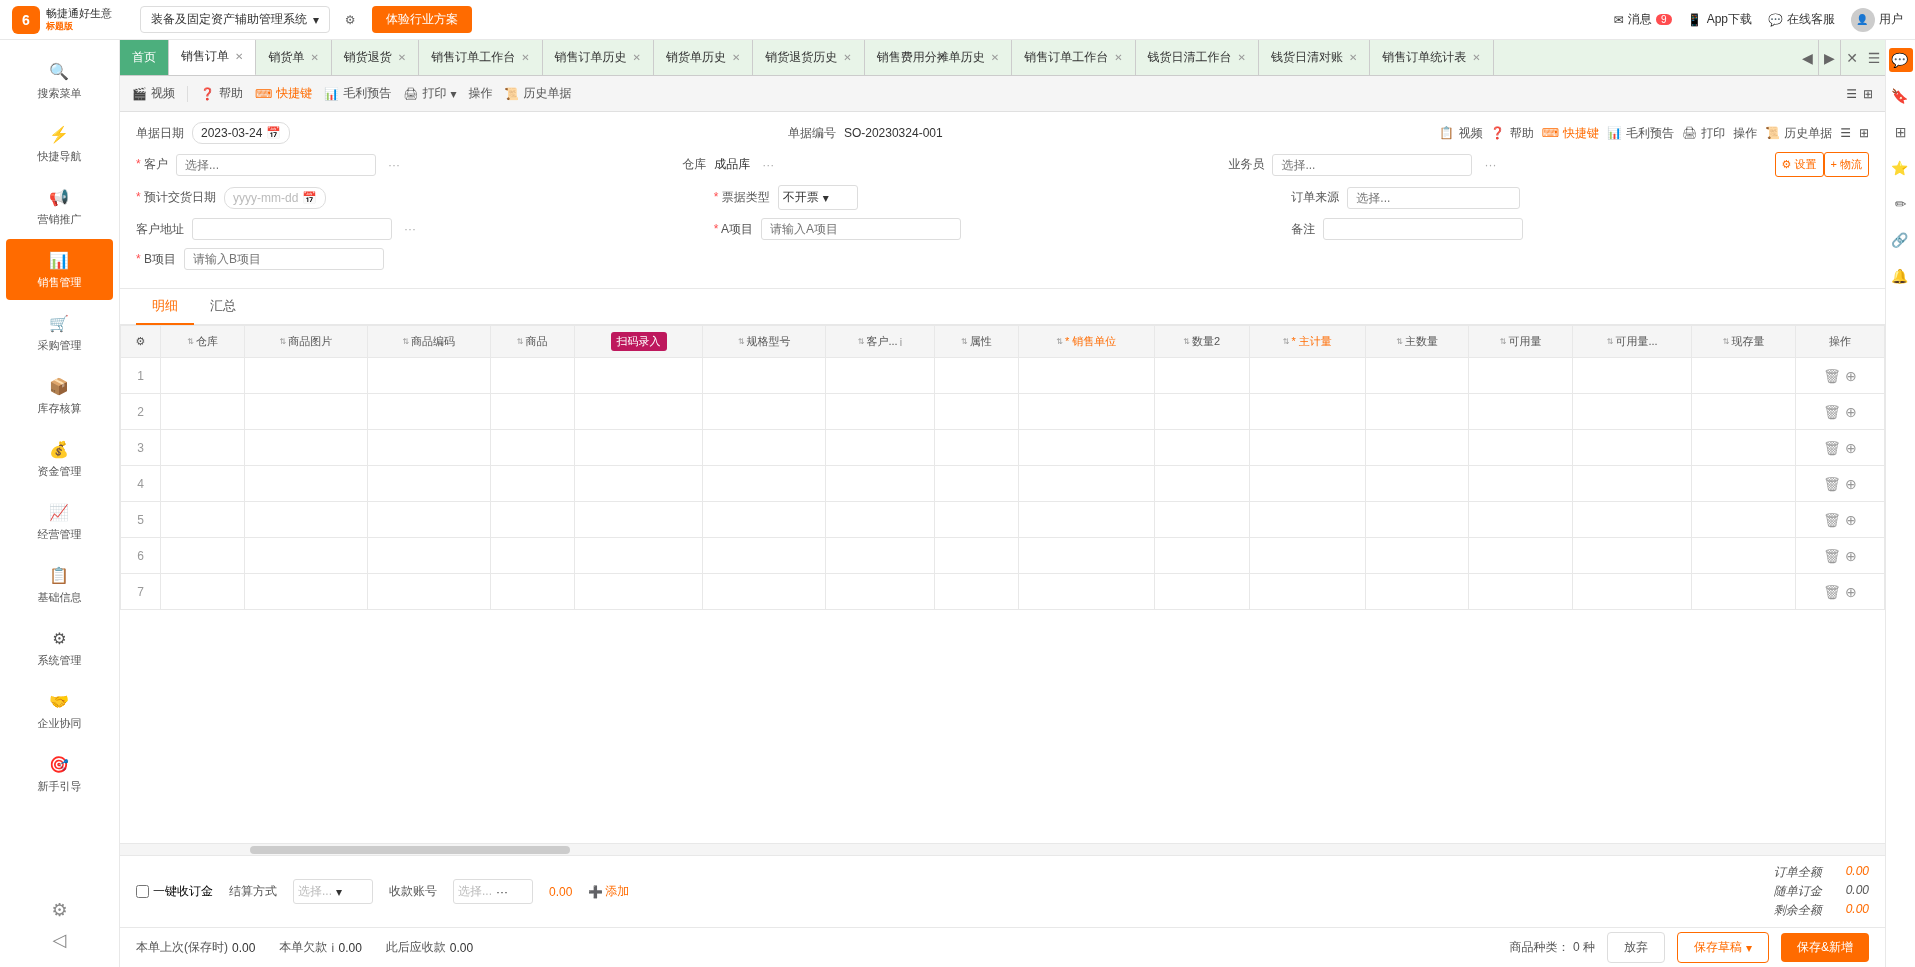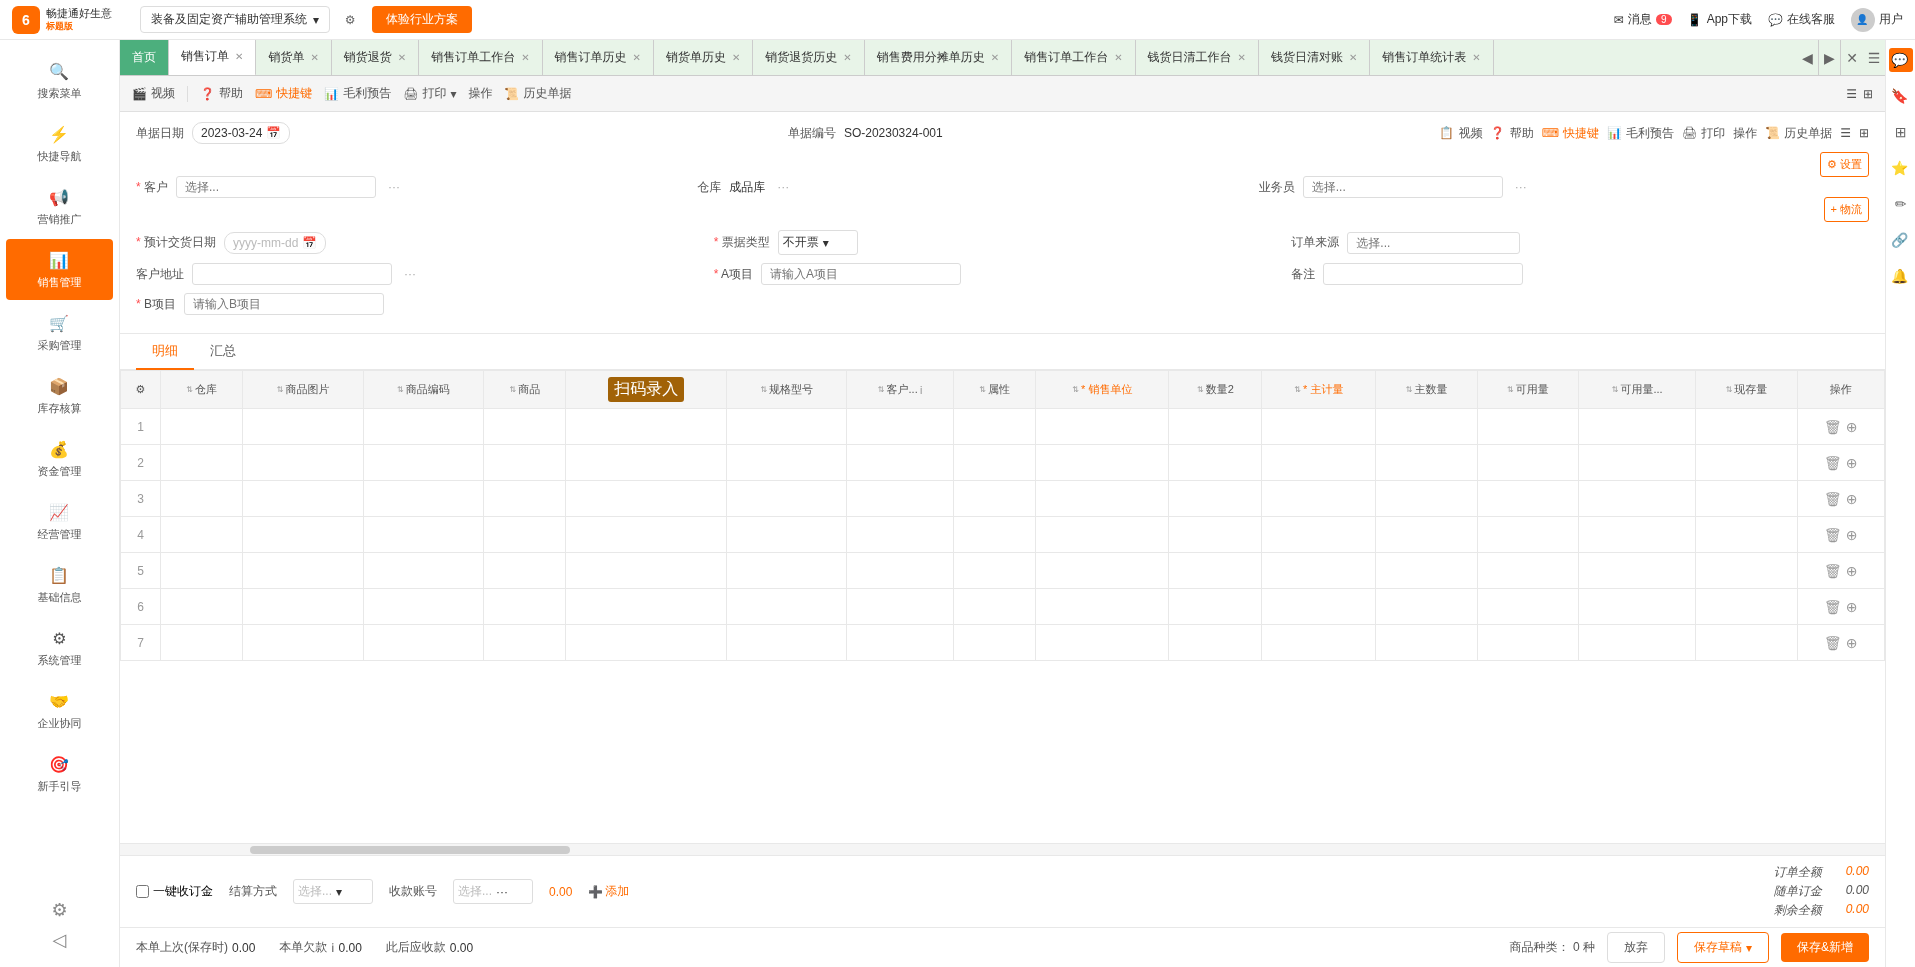--- a/index.html
+++ b/index.html
@@ -345,26 +345,26 @@
     .data-table td {
       border: 1px solid #e8e8e8;
       padding: 6px 8px;
       text-align: center;
       color: #333;
       min-width: 40px;
       height: 36px;
     }
     .data-table td.row-num { color: #999; width: 30px; }
     .scan-btn {
-      background: #a16207;
+      background: #be185d;
       color: #fff;
       border: none;
       border-radius: 3px;
       padding: 2px 6px;
-      font-size: 16px;
+      font-size: 11px;
       cursor: pointer;
       white-space: nowrap;
     }
     .th-sort {
       display: flex;
       align-items: center;
       justify-content: center;
       gap: 2px;
     }
     .sort-icon { font-size: 8px; color: #999; }
@@ -742,21 +742,21 @@
         <div class="form-field">
           <span class="form-label">仓库</span>
           <span class="readonly-field">成品库</span>
           <span class="form-dots">···</span>
         </div>
         <div class="form-field">
           <span class="form-label">业务员</span>
           <input class="form-input form-input-wide" readonly="" placeholder="选择..." style="">
           <span class="form-dots">···</span>
         </div>
-        <div style="margin-left:auto;display:flex;flex-direction:column;gap:20px;align-items:flex-end;">
+        <div style="margin-left:auto;display:flex;gap:0;align-items:flex-end;">
           <button class="float-btn">⚙ 设置</button>
           <button class="float-btn">+ 物流</button>
         </div>
       </div>
 
       <div class="form-row">
         <div class="form-field">
           <span class="form-label required">预计交货日期</span>
           <div class="date-field">
             <span style="color:#bbb;">yyyy-mm-dd</span>

